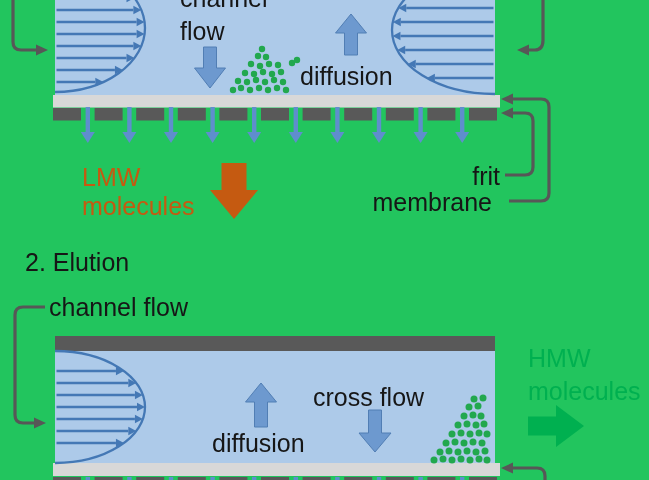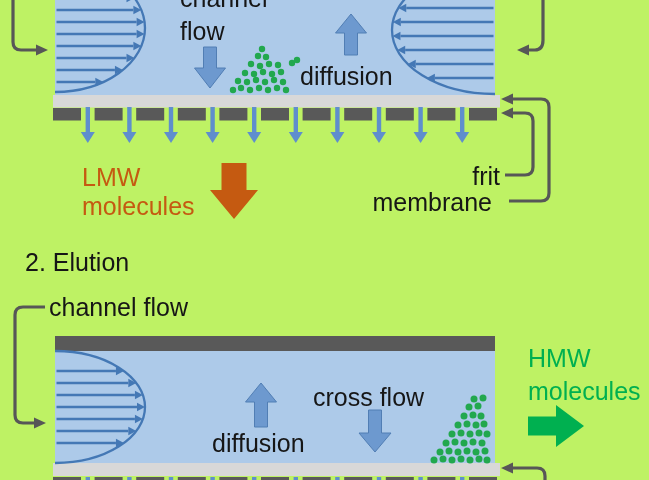--- a/index.html
+++ b/index.html
@@ -1,16 +1,16 @@
 <!DOCTYPE html>
 <html><head>
 <meta charset="utf-8">
 <style>
   html,body{margin:0;padding:0;background:#ffffff;}
-  .canvas{position:relative;width:649px;height:480px;background:#bef264;overflow:hidden;}
+  .canvas{position:relative;width:649px;height:480px;background:#22c55e;overflow:hidden;}
   svg{display:block;}
   .lbl{font-family:"Liberation Sans",sans-serif;font-size:25px;fill:#161616;}
   .lbl-orange{fill:#C55A11;}
   .lbl-green{fill:#00B050;}
   .bracket{fill:none;stroke:#575757;stroke-width:3.2;}
   .bracket-head{fill:#575757;stroke:none;}
   .bigarrow-blue{fill:#6D99CF;stroke:#517EB4;stroke-width:1;}
   .profile-line{stroke:#4478B5;stroke-width:2.3;fill:none;}
   .profile-head{fill:#4478B5;stroke:none;}
 </style>

